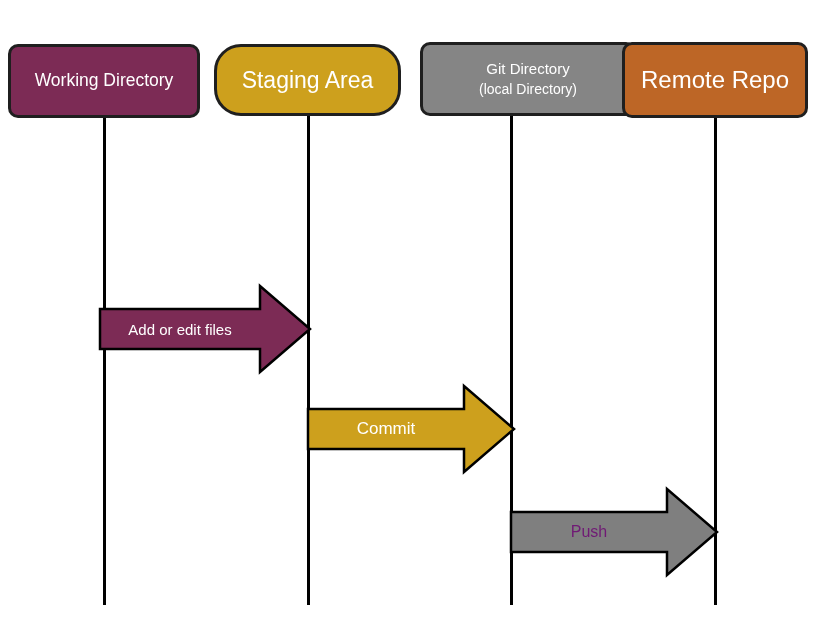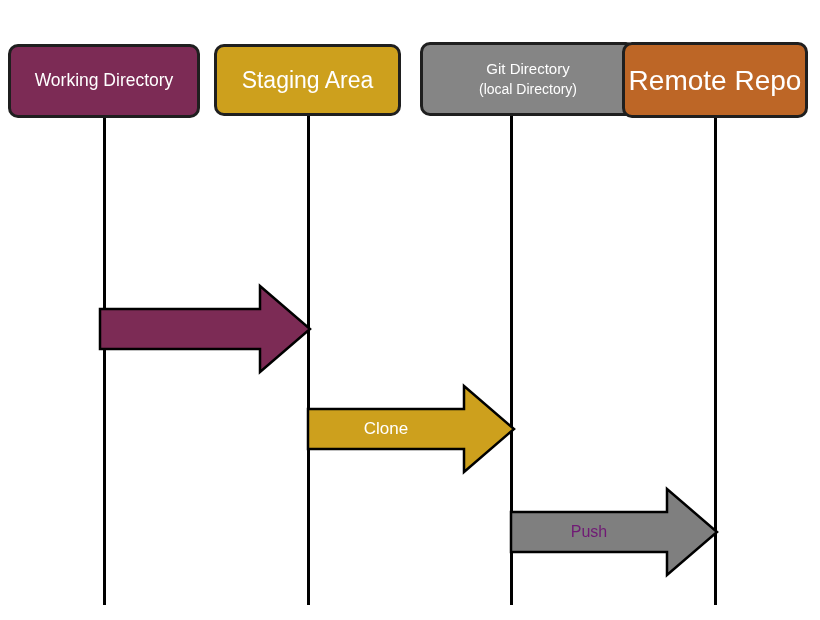--- a/index.html
+++ b/index.html
@@ -21,23 +21,23 @@
     border-radius: 10px;
     display: flex;
     flex-direction: column;
     align-items: center;
     justify-content: center;
     color: #ffffff;
     text-align: center;
     line-height: 1.25;
   }
   .box-wd { left: 8px;   top: 44px; width: 192px; height: 74px; font-size: 17.5px; }
-  .box-sa { left: 214px; top: 44px; width: 187px; height: 72px; font-size: 23px; }
+  .box-sa { left: 214px; top: 44px; width: 187px; height: 72px; font-size: 23px; border-radius: 27px; }
   .box-gd { left: 420px; top: 42px; width: 216px; height: 74px; font-size: 15px; }
-  .box-rr { left: 622px; top: 42px; width: 186px; height: 76px; font-size: 28px; }
+  .box-rr { left: 622px; top: 42px; width: 186px; height: 76px; font-size: 24px; }
   .box-sub { font-size: 14px; margin-top: 2px; }
   
   .lifeline {
     position: absolute;
     width: 3px;
     background: #000000;
   }
   .line-wd { left: 103px; top: 118px; height: 487px; }
   .line-sa { left: 307px; top: 116px; height: 489px; }
   .line-gd { left: 510px; top: 116px; height: 489px; }
@@ -91,27 +91,28 @@
 
   <div class="col-box box-rr" style="background-color: rgb(189, 102, 38); color: rgb(255, 255, 255);">
     <span>Remote Repo</span>
   </div>
 
 
   <div class="arrow arrow-add">
     <svg width="216" height="92" viewBox="0 0 216 92">
       <polygon points="2,26 162,26 162,3 212,46 162,89 162,66 2,66" stroke="#000000" stroke-width="2.5" stroke-linejoin="miter" style="fill: rgb(124, 43, 85);"></polygon>
     </svg>
+    <div class="arrow-label label-add" style="color: rgb(255, 255, 255);">Add or edit files</div>
   </div>
 
   <div class="arrow arrow-commit">
     <svg width="212" height="92" viewBox="0 0 212 92">
       <polygon points="2,26 158,26 158,3 208,46 158,89 158,66 2,66" stroke="#000000" stroke-width="2.5" stroke-linejoin="miter" style="fill: rgb(205, 160, 29);"></polygon>
     </svg>
-    <div class="arrow-label label-commit" style="color: rgb(255, 255, 255);">Clone</div>
+    <div class="arrow-label label-commit" style="color: rgb(255, 255, 255);">Commit</div>
   </div>
 
   <div class="arrow arrow-push">
     <svg width="212" height="92" viewBox="0 0 212 92">
       <polygon points="2,26 158,26 158,3 208,46 158,89 158,66 2,66" stroke="#000000" stroke-width="2.5" stroke-linejoin="miter" style="fill: rgb(127, 127, 127);"></polygon>
     </svg>
     <div class="arrow-label label-push" style="color: #701a75;">Push</div>
   </div>
 
 </div>

